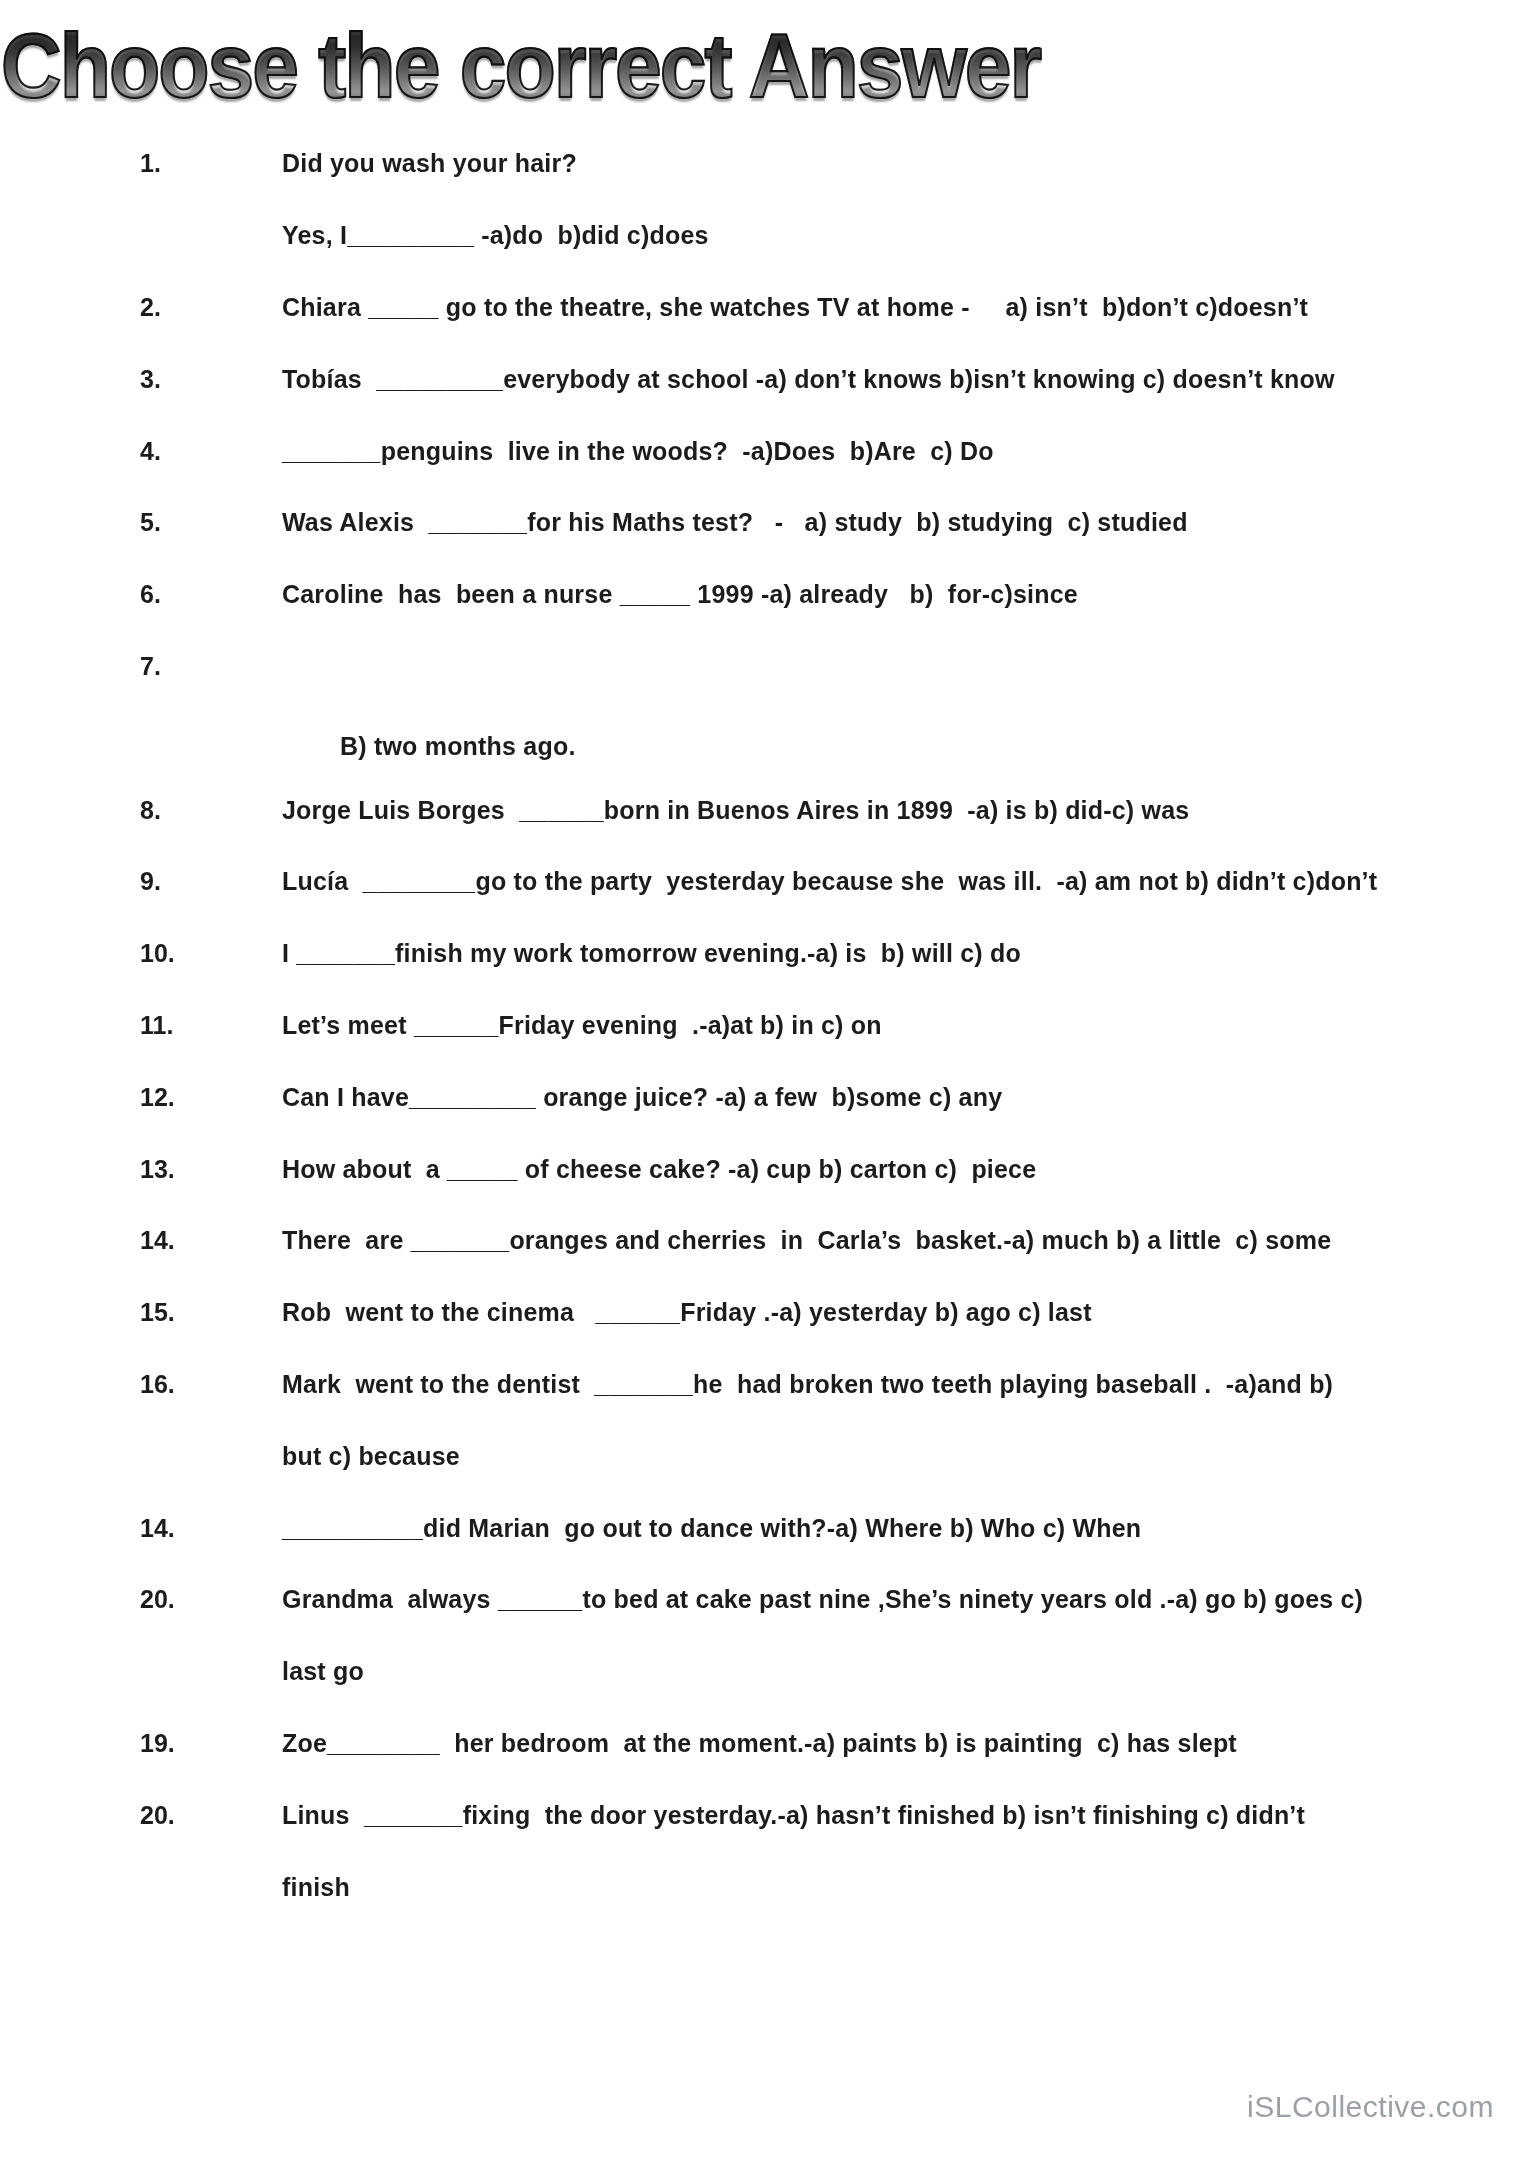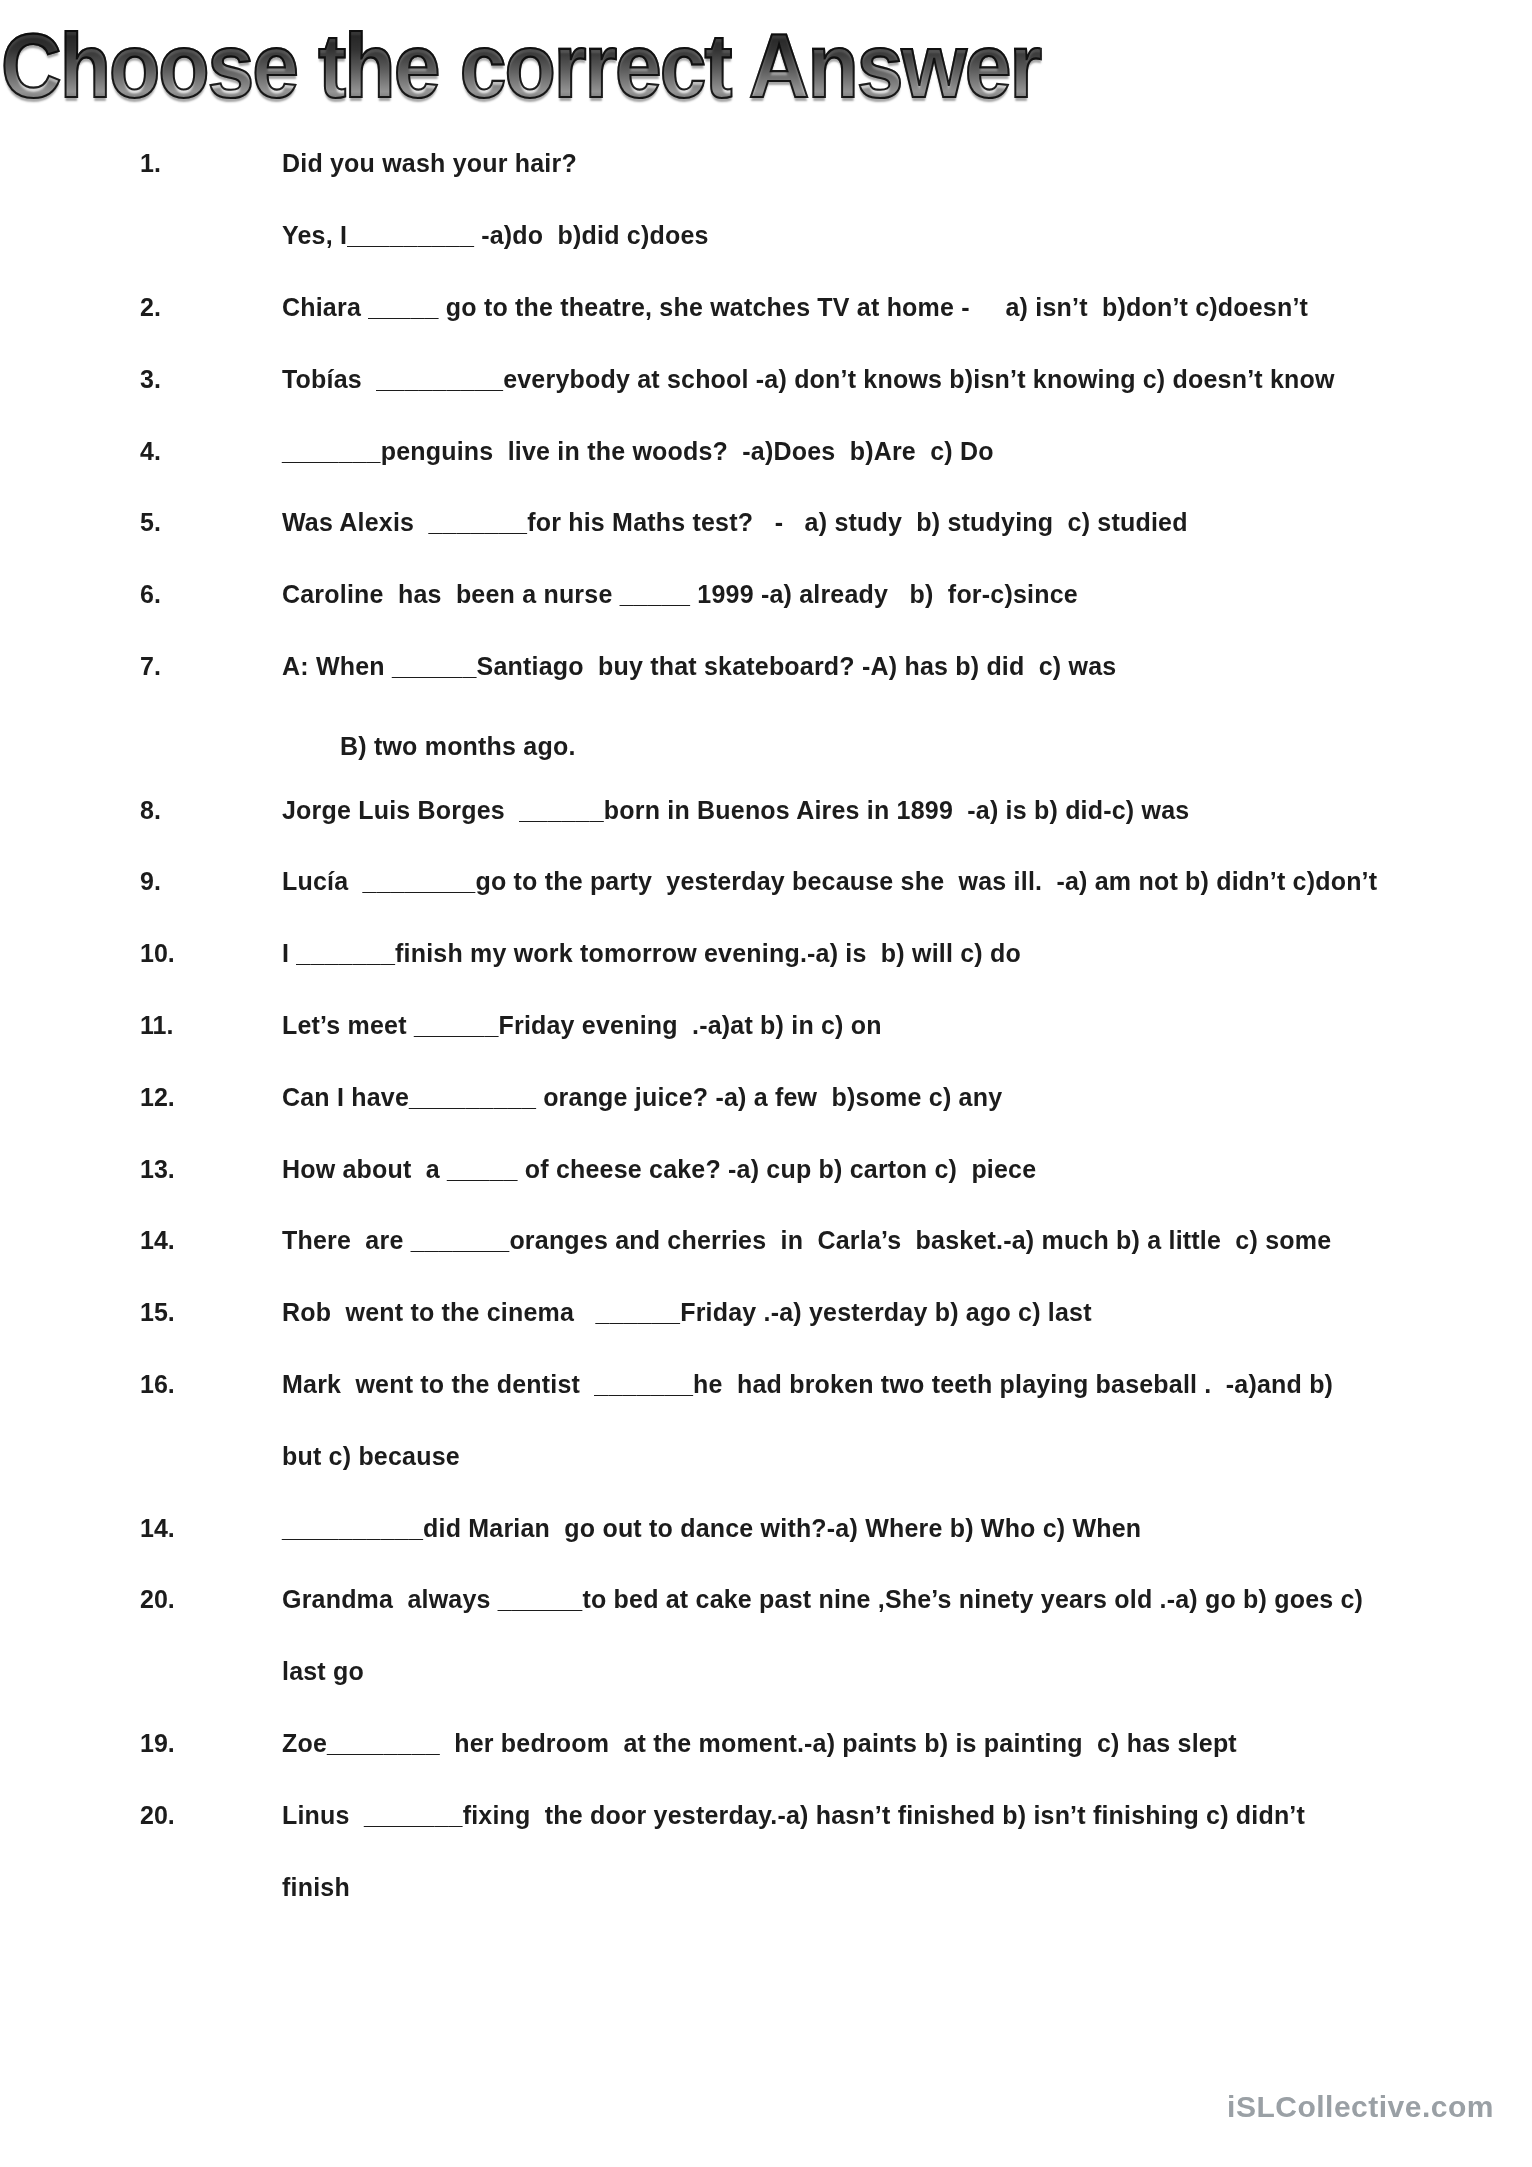--- a/index.html
+++ b/index.html
@@ -66,21 +66,21 @@
   .qtext {
     white-space: pre;
     letter-spacing: 0.2px;
   }
   .indent-1 { margin-left: 58px; margin-top: 16px; }
   .footer {
     position: absolute;
     top: 2090px;
     right: 38px;
     font-size: 30px;
-    font-weight: 700;
+    font-weight: 400;
     color: #9aa0a5;
     letter-spacing: 0.5px;
   }
 </style>
 </head>
 <body>
 
 <div class="page">
 
   <div class="title-wrap">
@@ -88,21 +88,21 @@
   </div>
 
   <div class="questions" id="questions">
       <div class="line"><span class="num">1.</span><span class="qtext">Did you wash your hair?</span></div>
       <div class="line"><span class="num-spacer"></span><span class="qtext">Yes, I_________ -a)do  b)did c)does</span></div>
       <div class="line"><span class="num">2.</span><span class="qtext">Chiara _____ go to the theatre, she watches TV at home -     a) isn’t  b)don’t c)doesn’t</span></div>
       <div class="line"><span class="num">3.</span><span class="qtext">Tobías  _________everybody at school -a) don’t knows b)isn’t knowing c) doesn’t know</span></div>
       <div class="line"><span class="num">4.</span><span class="qtext">_______penguins  live in the woods?  -a)Does  b)Are  c) Do</span></div>
       <div class="line"><span class="num">5.</span><span class="qtext">Was Alexis  _______for his Maths test?   -   a) study  b) studying  c) studied</span></div>
       <div class="line"><span class="num">6.</span><span class="qtext">Caroline  has  been a nurse _____ 1999 -a) already   b)  for-c)since</span></div>
-      <div class="line"><span class="num">7.</span><span class="qtext">A: When ______Santiago  buy that skateboard? -A) has b) did  c) was</span></div>
+      <div class="line"><span class="num">7.</span></div>
       <div class="line"><span class="num-spacer"></span><span class="qtext indent-1">B) two months ago.</span></div>
       <div class="line"><span class="num">8.</span><span class="qtext">Jorge Luis Borges  ______born in Buenos Aires in 1899  -a) is b) did-c) was</span></div>
       <div class="line"><span class="num">9.</span><span class="qtext">Lucía  ________go to the party  yesterday because she  was ill.  -a) am not b) didn’t c)don’t</span></div>
       <div class="line"><span class="num">10.</span><span class="qtext">I _______finish my work tomorrow evening.-a) is  b) will c) do</span></div>
       <div class="line"><span class="num">11.</span><span class="qtext">Let’s meet ______Friday evening  .-a)at b) in c) on</span></div>
       <div class="line"><span class="num">12.</span><span class="qtext">Can I have_________ orange juice? -a) a few  b)some c) any</span></div>
       <div class="line"><span class="num">13.</span><span class="qtext">How about  a _____ of cheese cake? -a) cup b) carton c)  piece</span></div>
       <div class="line"><span class="num">14.</span><span class="qtext">There  are _______oranges and cherries  in  Carla’s  basket.-a) much b) a little  c) some</span></div>
       <div class="line"><span class="num">15.</span><span class="qtext">Rob  went to the cinema   ______Friday .-a) yesterday b) ago c) last</span></div>
       <div class="line"><span class="num">16.</span><span class="qtext">Mark  went to the dentist  _______he  had broken two teeth playing baseball .  -a)and b)</span></div>

